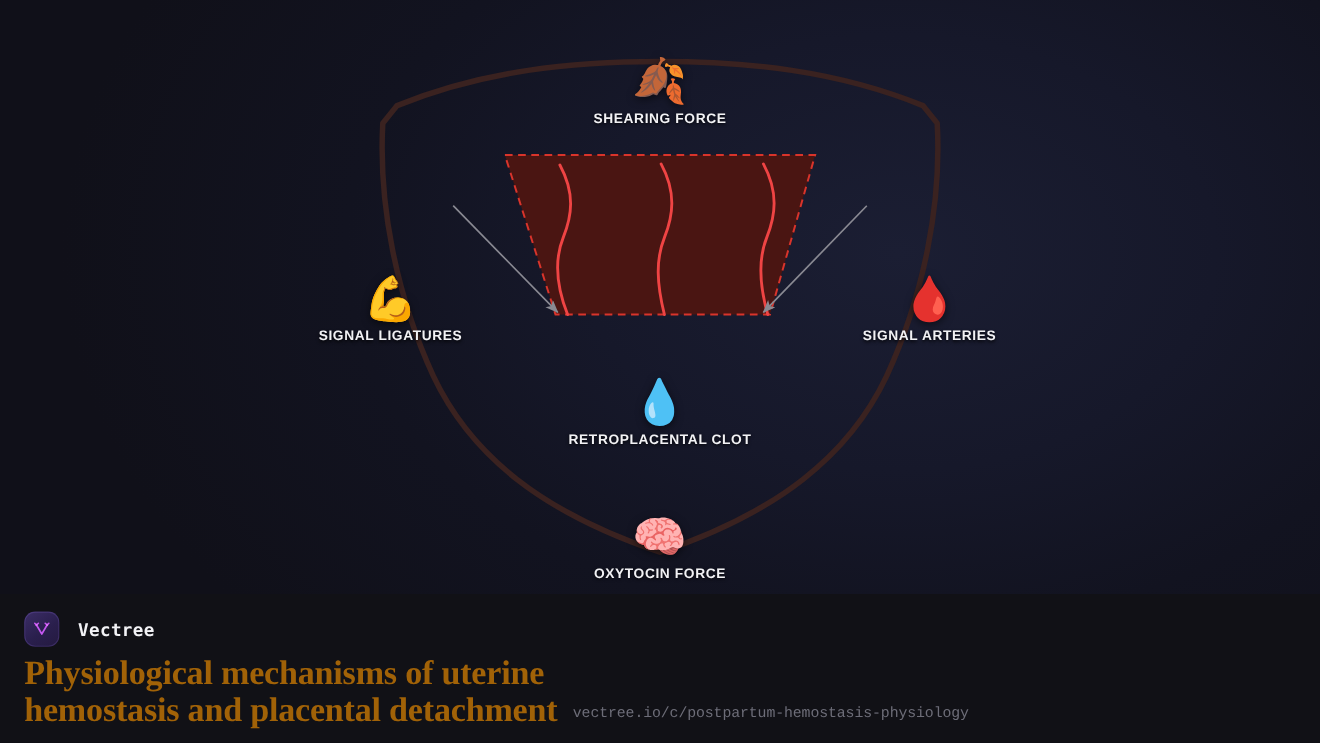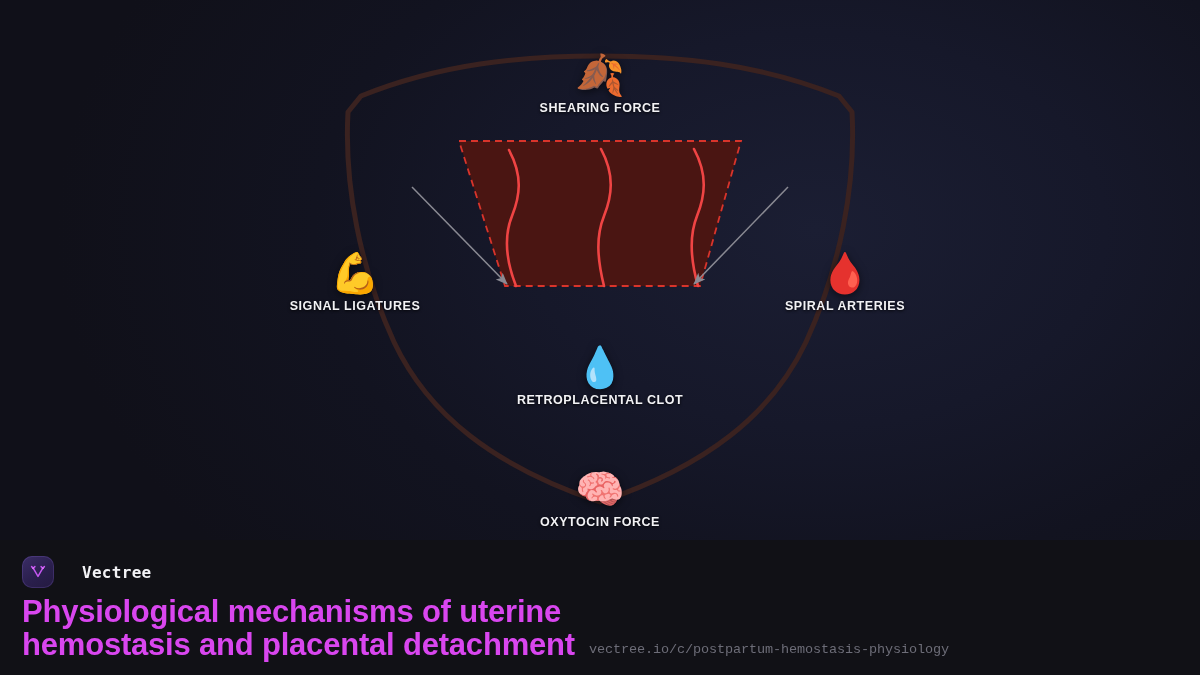--- a/index.html
+++ b/index.html
@@ -69,21 +69,21 @@
     bottom: 0;
     width: 1200px;
     height: 135px;
     background: #111116;
     box-sizing: border-box;
     padding: 15px 22px 0 22px;
   }
   #brand-row {
     display: flex;
     align-items: center;
-    gap: 28px;
+    gap: 17px;
     height: 34px;
   }
   #brand-mark {
     width: 32px;
     height: 32px;
     border-radius: 10px;
     background: linear-gradient(145deg, #3b2d66 0%, #2a1f4d 55%, #241a40 100%);
     display: flex;
     align-items: center;
     justify-content: center;
@@ -97,25 +97,25 @@
     color: #f3f3f6;
     letter-spacing: .3px;
   }
   #title-row {
     margin-top: 6px;
     display: flex;
     align-items: flex-end;
     gap: 14px;
   }
   #page-title {
-    font-family: Liberation Sans, sans-serif;
+    font-family: Liberation Serif, serif;
     font-size: 31px;
     font-weight: 700;
     line-height: 33px;
-    color: #d946ef;
+    color: #a16207;
     letter-spacing: -0.2px;
     white-space: pre-line;
     margin: 0;
     flex: 0 0 auto;
   }
   #page-url {
     font-family: Liberation Mono, monospace;
     font-size: 13.5px;
     color: #6d6d78;
     letter-spacing: -0.1px;
@@ -162,21 +162,21 @@
       <span class="caption">SHEARING FORCE</span>
     </div>
 
     <div class="node" style="left:355px; top:281px;">
       <span class="glyph">💪</span>
       <span class="caption">SIGNAL LIGATURES</span>
     </div>
 
     <div class="node" style="left:845px; top:281px;">
       <span class="glyph">🩸</span>
-      <span class="caption">SPIRAL ARTERIES</span>
+      <span class="caption">SIGNAL ARTERIES</span>
     </div>
 
     <div class="node" style="left:600px; top:375px;">
       <span class="glyph">💧</span>
       <span class="caption">RETROPLACENTAL CLOT</span>
     </div>
 
     <div class="node" style="left:600px; top:497px;">
       <span class="glyph">🧠</span>
       <span class="caption">OXYTOCIN FORCE</span>

